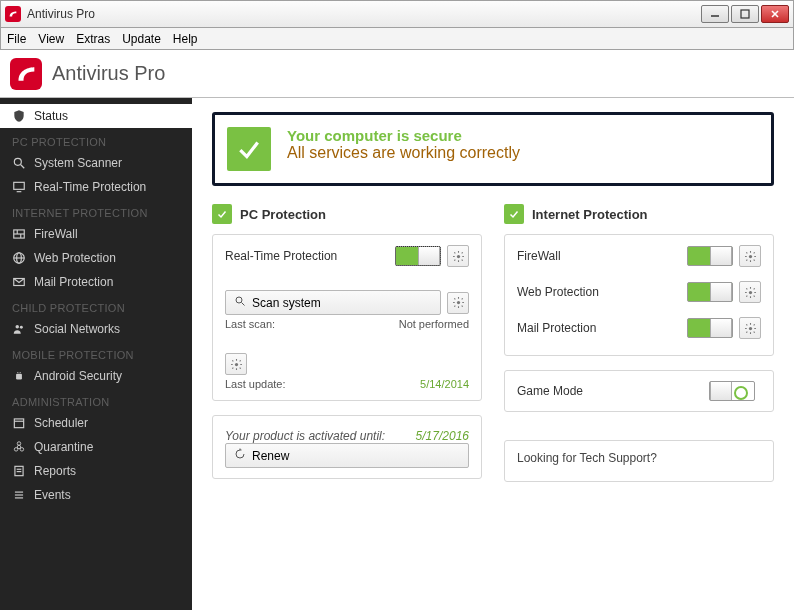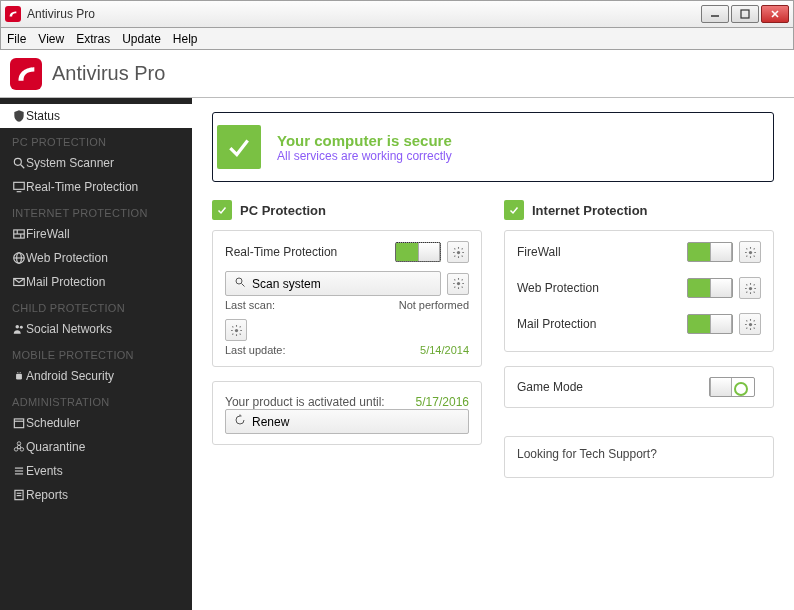--- a/index.html
+++ b/index.html
@@ -21,32 +21,32 @@
 
 .app-header { height: 48px; border-bottom: 1px solid #bcbcbc; display:flex; align-items:center; padding: 0 10px; background:#fff; }
 .app-logo { width: 32px; height: 32px; background:#d40027; border-radius:6px; display:flex; align-items:center; justify-content:center; margin-right:10px; }
 .app-logo svg { width:20px; height:20px; }
 .app-title { font-size: 20px; color:#555; font-weight:400; }
 
 .main { display:flex; height: calc(610px - 28px - 22px - 48px); }
 
 
 .sidebar { width: 192px; background:#242424; color:#ccc; font-size:12px; padding-top:6px; overflow:hidden; }
-.side-item { display:flex; align-items:flex-start; padding: 5px 12px; cursor:pointer; }
+.side-item { display:flex; align-items:flex-start; gap:8px; padding: 5px 12px; cursor:pointer; }
 .side-item.active { background:#fff; color:#222; }
 .side-item .ico { width:14px; height:14px; display:flex; align-items:center; justify-content:center; flex-shrink:0; }
 .side-header { padding: 8px 12px 3px; color:#5e5e5e; font-size:11px; letter-spacing:.3px; }
 
 
 .content { flex:1; background:#fff; padding: 14px 20px; overflow:auto; }
-.status-card { border:1px solid #0f172a; border-radius:3px; padding: 12px 4px; display:flex; align-items:center; gap:16px; margin-bottom:18px; }
+.status-card { border:3px solid #0f172a; border-radius:3px; padding: 12px 12px; display:flex; align-items:flex-start; gap:16px; margin-bottom:18px; }
 .status-badge { width:44px; height:44px; background:#7ac143; display:flex; align-items:center; justify-content:center; border-radius:2px; }
 .status-badge svg { width:26px; height:26px; }
 .status-title { color:#7ac143; font-weight:bold; font-size:15px; }
-.status-sub { color:#8b5cf6; font-size:12px; }
+.status-sub { color:#a16207; font-size:16px; }
 
 .cols { display:flex; gap:22px; }
 .col { flex:1; display:flex; flex-direction:column; gap:14px; }
 
 .panel { border:1px solid #d7d7d7; border-radius:3px; padding:10px 12px; }
 .panel-title-row { display:flex; align-items:center; gap:8px; margin-bottom:10px; }
 .panel-check { width:20px; height:20px; background:#7ac143; display:flex; align-items:center; justify-content:center; border-radius:2px; }
 .panel-check svg { width:12px; height:12px; }
 .panel-title { font-weight:bold; font-size:13px; color:#333; }
 
@@ -57,21 +57,21 @@
 .switch .knob { position:absolute; top:0; width:22px; height:18px; background:linear-gradient(#fff,#e5e5e5); border-left:1px solid #aaa; border-right:1px solid #aaa; }
 .switch.on .knob { right:0; }
 .switch.off { background:#eaeaea; }
 .switch.off .knob { left:0; }
 .switch.off.game { background:#fff; }
 .switch.off.game::after { content:""; position:absolute; right:6px; top:4px; width:10px; height:10px; border:2px solid #7ac143; border-radius:50%; }
 .gear { width:22px; height:22px; border:1px solid #b8b8b8; border-radius:2px; background:linear-gradient(#fafafa,#ececec); display:flex; align-items:center; justify-content:center; cursor:pointer; }
 .gear svg { width:13px; height:13px; }
 
 .action-btn { display:flex; align-items:center; gap:6px; border:1px solid #b8b8b8; border-radius:2px; background:linear-gradient(#fafafa,#ececec); padding:4px 8px; font-size:12px; cursor:pointer; flex:1; }
-.action-row { display:flex; align-items:center; gap:6px; margin-top:8px; }
+.action-row { display:flex; align-items:center; gap:6px; margin-top:23px; }
 .meta-row { display:flex; font-size:11px; color:#555; margin-top:3px; }
 .meta-row .k { flex:1; }
 .meta-row .v.green { color:#6aa832; }
 
 .simple-label { font-size:12px; color:#444; margin-bottom:6px; }
 .simple-block { font-size:12px; }
 </style>
 </head>
 <body>
 
@@ -224,36 +224,36 @@
             <circle cx="12" cy="6" r="3"></circle>
             <circle cx="7" cy="16" r="3"></circle>
             <circle cx="17" cy="16" r="3"></circle>
           </svg>
         </span>
       <span>Quarantine</span>
     </div>
     <div class="side-item">
       <span class="ico">
           <svg viewBox="0 0 24 24" fill="none" stroke="#ccc" stroke-width="2">
+            <rect x="5" y="4" width="14" height="16"></rect>
+            <line x1="8" y1="9" x2="16" y2="9"></line>
+            <line x1="8" y1="13" x2="16" y2="13"></line>
+          </svg>
+        </span>
+      <span>Reports</span>
+    </div>
+    <div class="side-item">
+      <span class="ico">
+          <svg viewBox="0 0 24 24" fill="none" stroke="#ccc" stroke-width="2">
             <line x1="5" y1="7" x2="19" y2="7"></line>
             <line x1="5" y1="12" x2="19" y2="12"></line>
             <line x1="5" y1="17" x2="19" y2="17"></line>
           </svg>
         </span>
       <span>Events</span>
-    </div>
-    <div class="side-item">
-      <span class="ico">
-          <svg viewBox="0 0 24 24" fill="none" stroke="#ccc" stroke-width="2">
-            <rect x="5" y="4" width="14" height="16"></rect>
-            <line x1="8" y1="9" x2="16" y2="9"></line>
-            <line x1="8" y1="13" x2="16" y2="13"></line>
-          </svg>
-        </span>
-      <span>Reports</span>
     </div>
   </div>
 
   <div class="content">
     <div class="status-card">
       <div class="status-badge">
         <svg viewBox="0 0 24 24">
             <polyline points="4,13 10,19 20,6" fill="none" stroke="#fff" stroke-width="3"></polyline>
           </svg>
       </div>
@@ -319,21 +319,21 @@
                 </div>
             </div>
             <div class="meta-row">
               <span class="k">Last update:</span>
               <span class="v green">5/14/2014</span>
             </div>
           </div>
         </div>
 
         <div class="panel">
-          <div class="meta-row" style="font-size:12px;">
+          <div class="meta-row" style="font-size:12px;font-style:italic;">
             <span class="k">Your product is activated until:</span>
             <span class="v green">5/17/2016</span>
           </div>
           <div class="action-row" style="margin-top:0;">
             <div class="action-btn">
               <span><svg width="12" height="12" viewBox="0 0 24 24" fill="none" stroke="#555" stroke-width="2">
                     <path d="M20 12 A8 8 0 1 1 12 4"></path>
                     <polyline points="12,1 12,4 15,4"></polyline>
                   </svg></span>
               <span>Renew</span>

